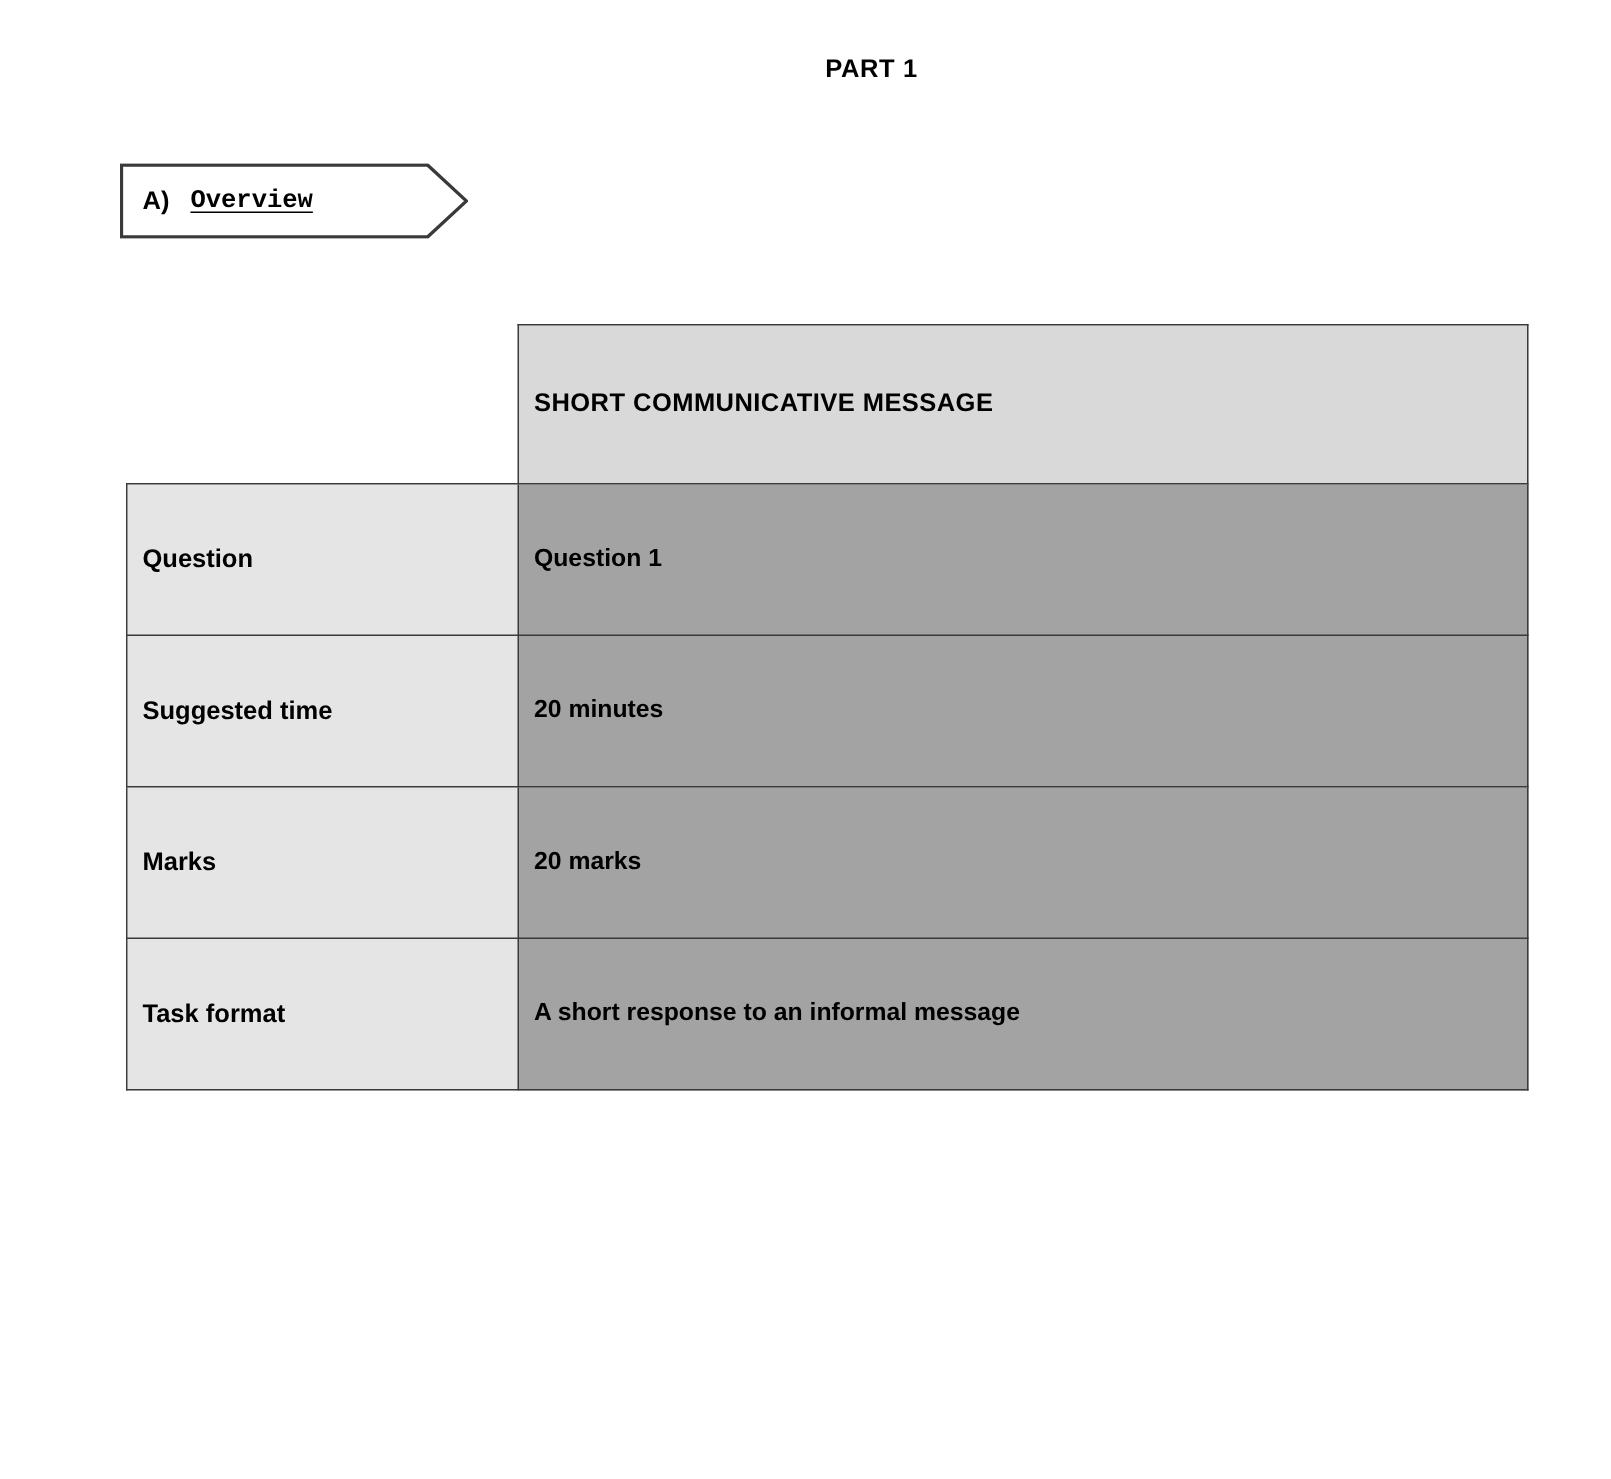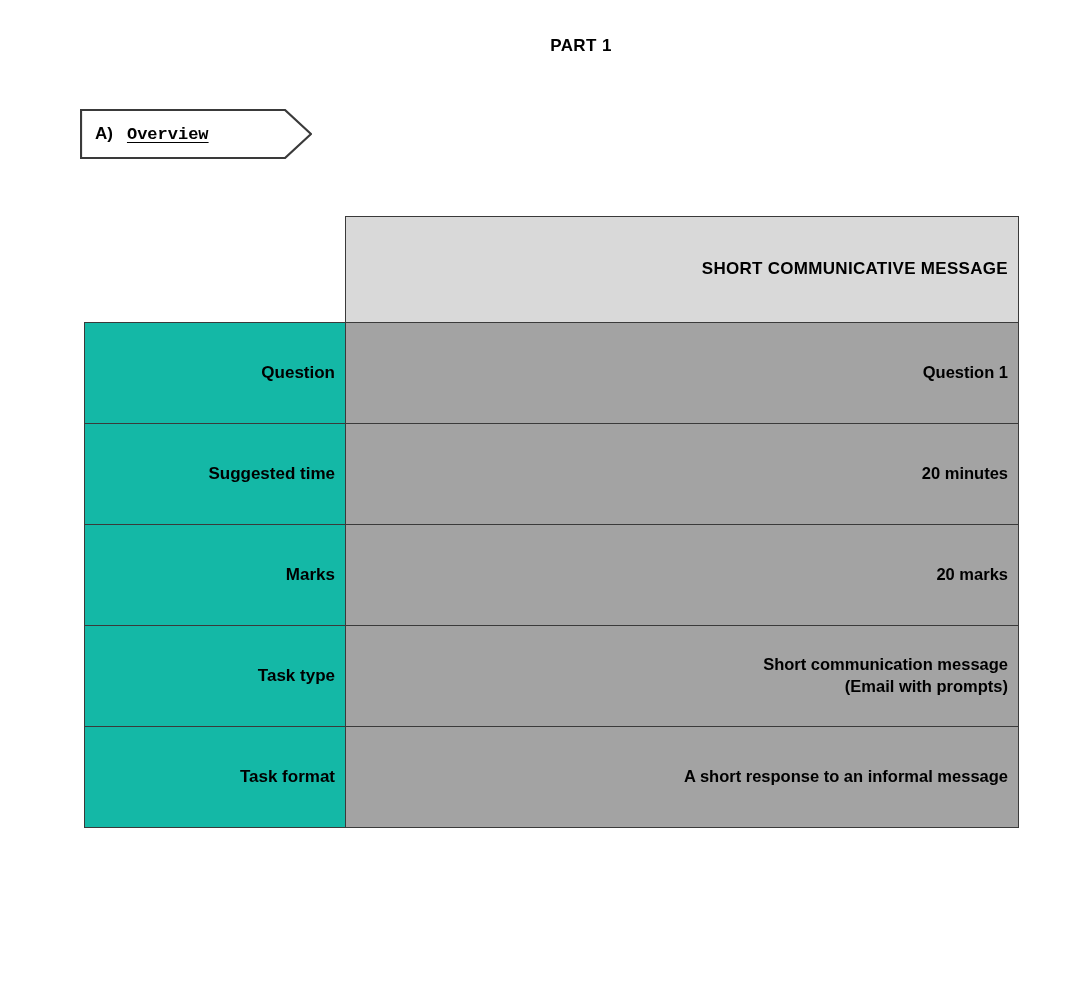--- a/index.html
+++ b/index.html
@@ -73,21 +73,21 @@
     border-collapse: collapse;
     table-layout: fixed;
   }
   .overview-table col.col-label { width: 261px; }
   .overview-table col.col-value { width: 673px; }
 
   .overview-table td {
     border: 1.6px solid #3a3a3a;
     padding: 0 10px;
     vertical-align: middle;
-    text-align: right;
+    text-align: left;
     font-size: 16.5px;
     line-height: 1.32;
     height: 101px;
     box-sizing: border-box;
     margin-top: 21px;
   }
 
   
   td.corner-cell {
     border: none;
@@ -97,21 +97,21 @@
 
   td.header-cell {
     background: #d9d9d9;
     font-weight: bold;
     font-size: 17px;
     letter-spacing: 0.3px;
     height: 106px;
   }
 
   td.label-cell {
-    background: #14b8a6;
+    background: #e5e5e5;
     font-weight: bold;
     font-size: 17px;
   }
 
   td.value-cell {
     background: #a3a3a3;
     font-weight: bold;
   }
 
   .value-line { display: block; }
@@ -156,27 +156,20 @@
       </td>
     </tr>
 
     <tr>
       <td class="label-cell">Marks</td>
       <td class="value-cell">
         <span class="value-line">20 marks</span>
       </td>
     </tr>
 
-    <tr>
-      <td class="label-cell">Task type</td>
-      <td class="value-cell">
-        <span class="value-line">Short communication message</span>
-        <span class="value-line">(Email with prompts)</span>
-      </td>
-    </tr>
 
     <tr>
       <td class="label-cell">Task format</td>
       <td class="value-cell">
         <span class="value-line">A short response to an informal message</span>
       </td>
     </tr>
 
   </tbody>
 </table>

